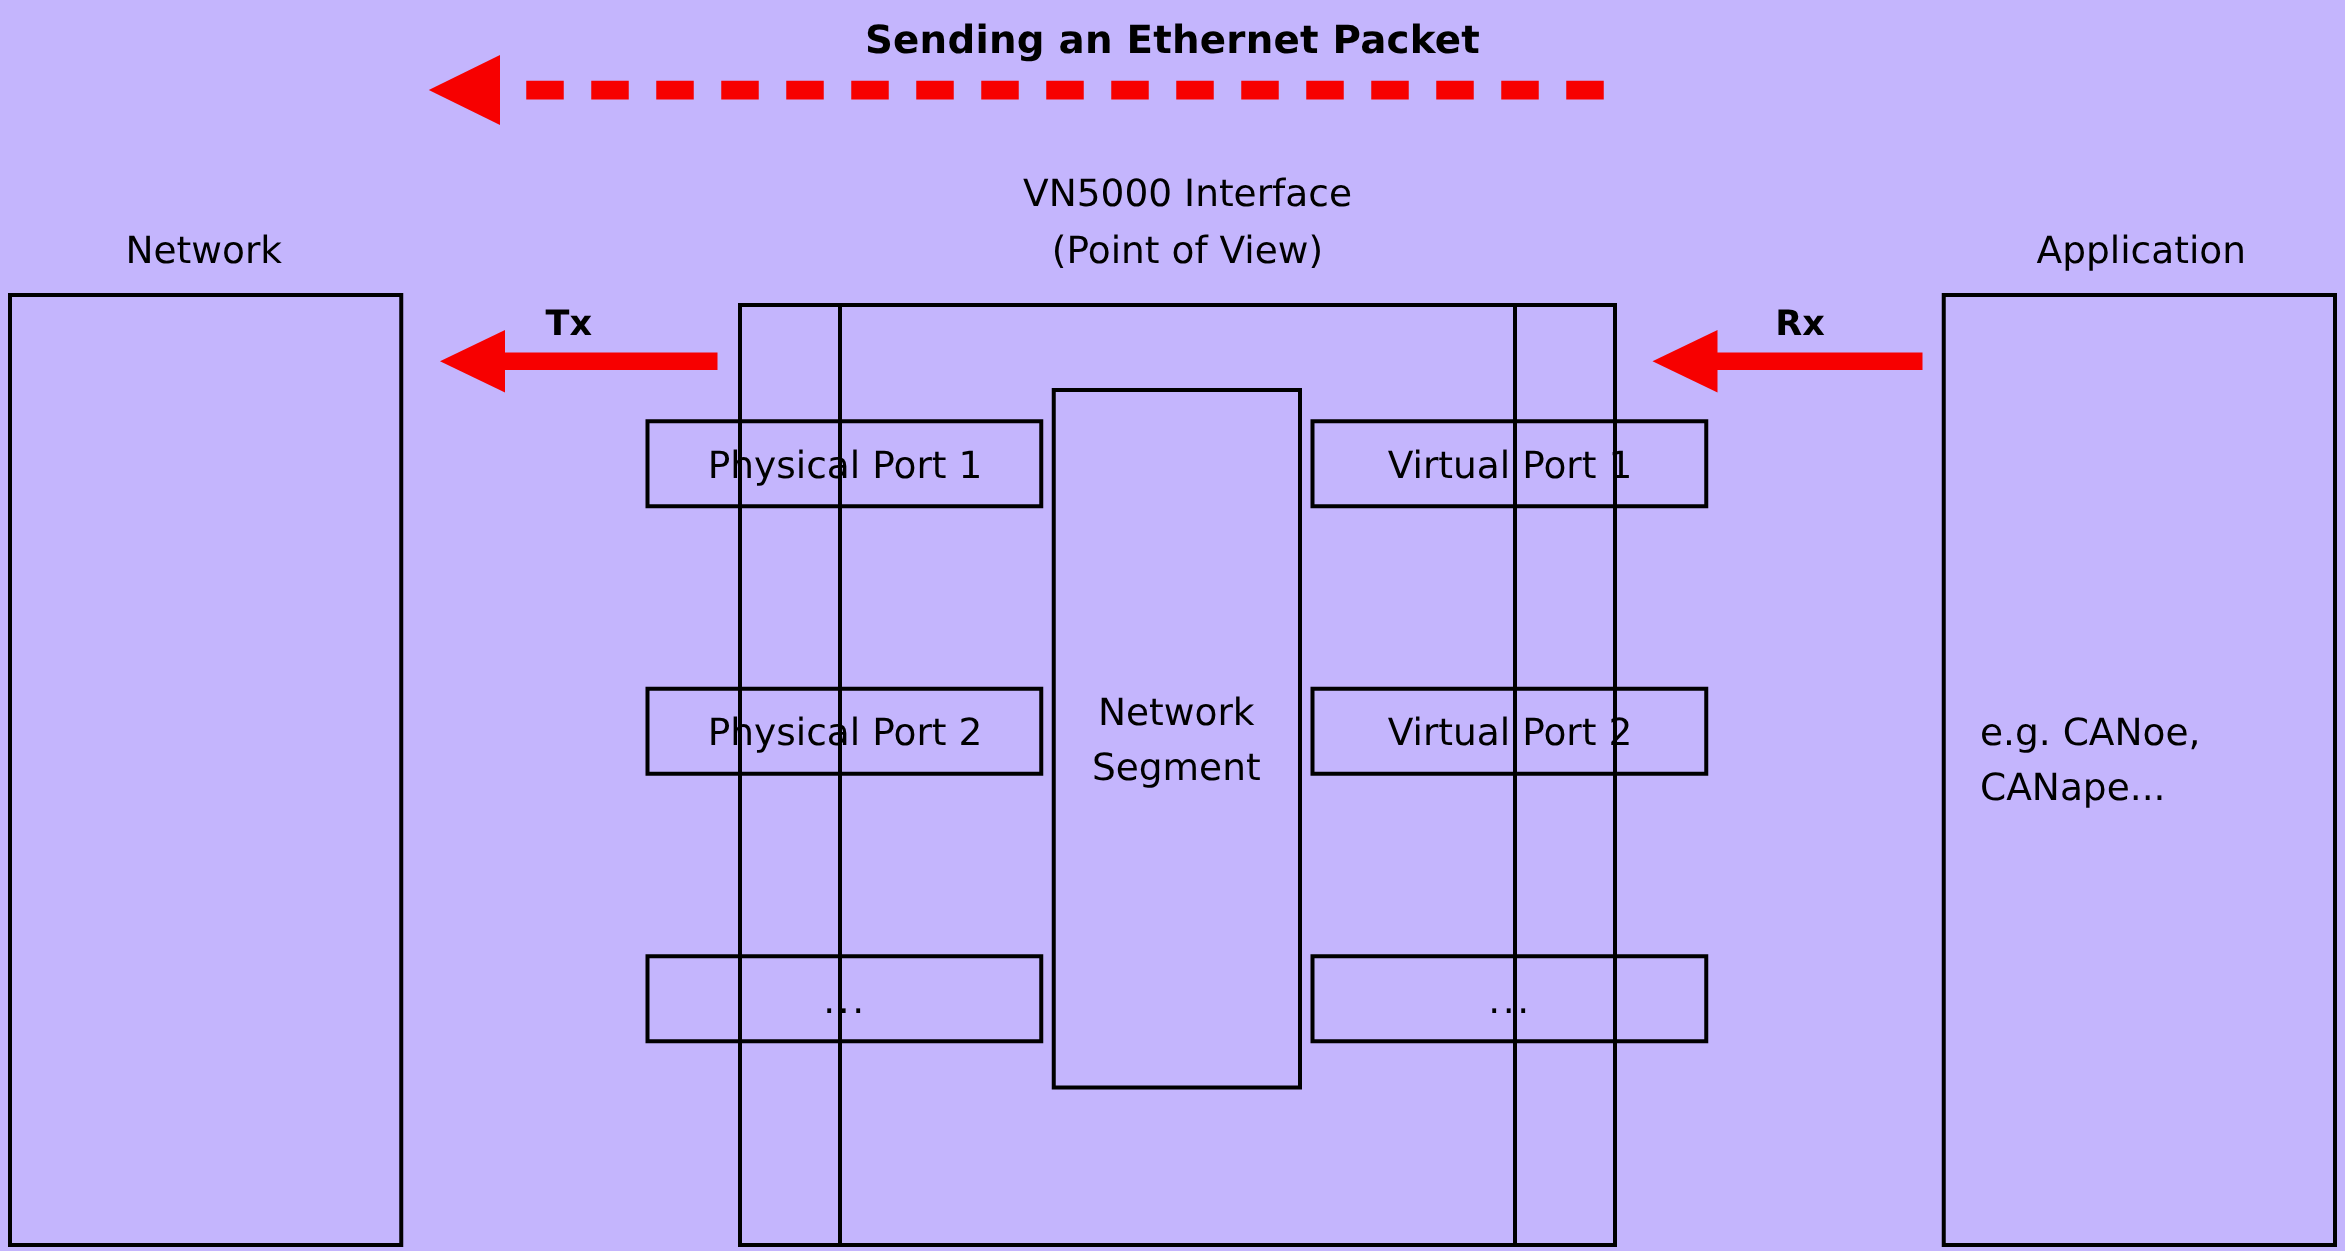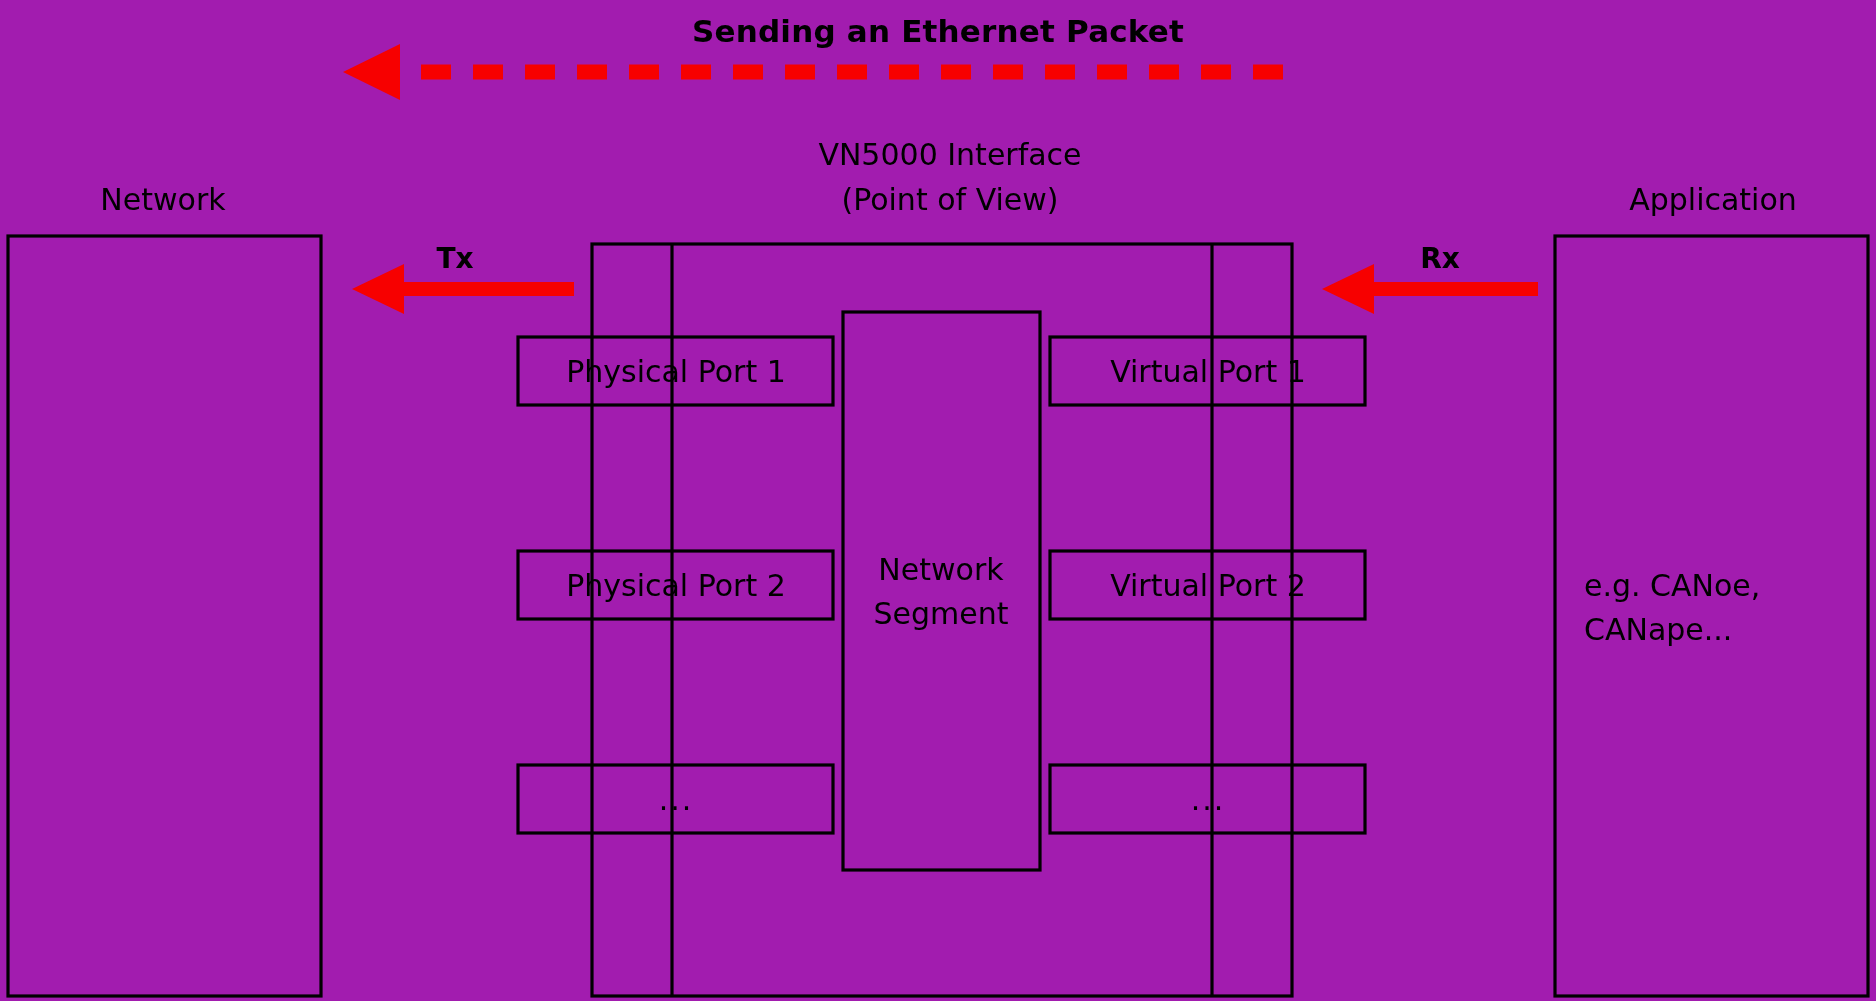--- a/index.html
+++ b/index.html
@@ -10,21 +10,21 @@
   body {
     width: 1876px;
     height: 1001px;
     overflow: hidden;
     font-family: "DejaVu Sans", sans-serif;
   }
   #stage {
     position: relative;
     width: 1876px;
     height: 1001px;
-    background: #a21caf;
+    background: #c4b5fd;
   }
   svg#diagram {
     position: absolute;
     left: 0;
     top: 0;
     width: 1876px;
     height: 1001px;
     display: block;
   }
   .boxline {

